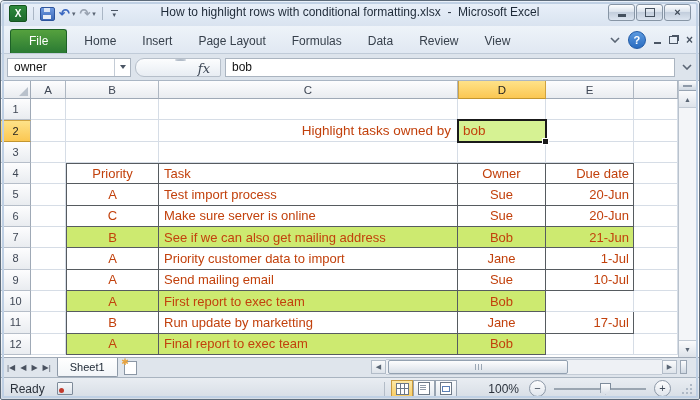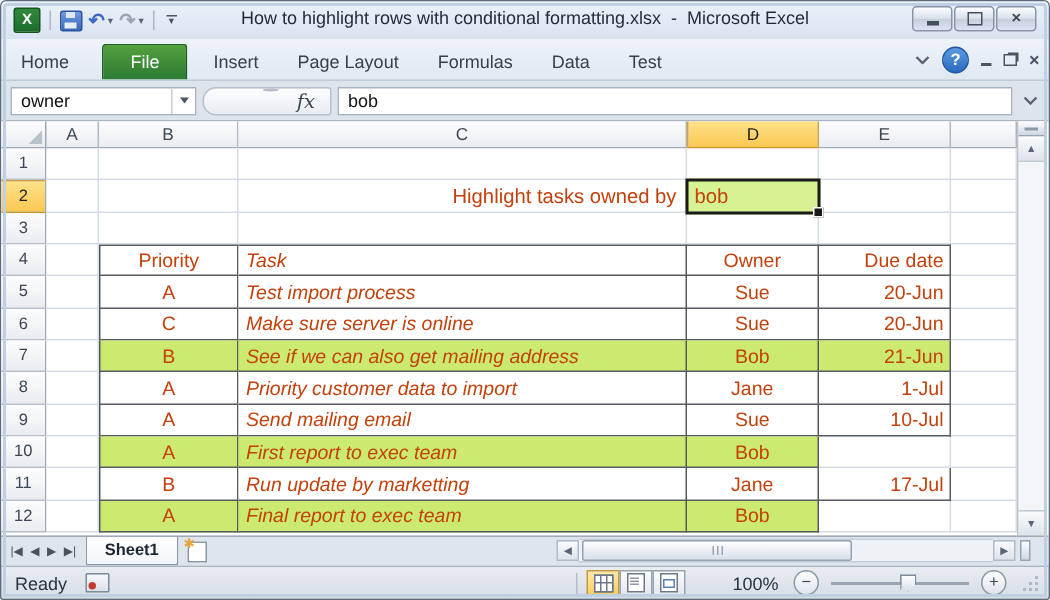--- a/index.html
+++ b/index.html
@@ -70,35 +70,35 @@
   .hline{position:absolute;left:0;height:1px;width:100%;background:#d6dde6;z-index:0;}
   .cell{z-index:1;font-size:13px;color:#c2410c;display:flex;align-items:center;box-sizing:border-box;background:transparent;line-height:1;}
   .lbl{justify-content:flex-end;padding-right:7px;font-size:13.5px;}
   .selcell{background:#d6f293;border:2px solid #1a1a1a;z-index:3;position:relative;padding-left:4px;font-size:13.5px;margin:-1px;}
   .fill-handle{position:absolute;right:-4px;bottom:-4px;width:5px;height:5px;background:#1a1a1a;border:1px solid #fff;}
   .tc{background:#fff;border-right:1px solid #565b60;border-bottom:1px solid #565b60;}
   .tc.c0{border-left:1px solid #565b60;}
   .tc.r0{border-top:1px solid #565b60;}
   .tc.hl{background:#cdea70;}
   .ac{justify-content:center;}
-  .al{justify-content:flex-start;padding-left:5px;font-style:italic;}
+  .al{justify-content:flex-start;padding-left:5px;}
   .ar{justify-content:flex-end;padding-right:4px;}
 
   
   .vscroll{width:17px;display:flex;flex-direction:column;background:#e8ecf1;border-left:1px solid #b9c2cd;}
   .vsplit{height:9px;background:linear-gradient(#fdfdfe,#cfd8e2);border-bottom:1px solid #98a4b2;display:flex;align-items:center;justify-content:center;}
   .vsplit i{display:block;width:9px;height:2px;background:#8d99a8;}
   .sbtn{height:16px;display:flex;align-items:center;justify-content:center;font-size:7px;color:#5a6675;background:linear-gradient(#fafbfc,#dde3ea);border-bottom:1px solid #c2cad4;}
   .vtrack{flex:1;background:#f3f5f8;}
   .sbtn.down{border-top:1px solid #c2cad4;border-bottom:none;}
 
   
   .tabbar{height:19px;background:#dfe5ec;border-top:1px solid #9fa9b6;display:flex;align-items:stretch;font-size:11px;position:relative;}
   .navbtns{display:flex;align-items:center;gap:5px;padding:0 6px;color:#4a5260;font-size:8px;}
-  .sheettab{background:linear-gradient(#ffffff,#f2f5f8);border:1px solid #8e9aa8;border-top:none;border-radius:0 0 2px 2px;margin-top:0;padding:0 12px;display:flex;align-items:center;font-weight:bold;color:#1c2633;transform:skewX(0deg);}
+  .sheettab{background:linear-gradient(#ffffff,#f2f5f8);border:1px solid #8e9aa8;border-top:none;border-radius:0 0 2px 2px;margin-top:0;padding:0 12px;display:flex;align-items:center;font-weight:normal;color:#1c2633;transform:skewX(0deg);}
   .addsheet{width:26px;display:flex;align-items:center;justify-content:center;position:relative;}
   .sheet-ic{width:11px;height:12px;background:#fff;border:1px solid #8b97a5;position:relative;}
   .star{position:absolute;left:-4px;top:-5px;color:#e8a33d;font-size:9px;}
   .hscroll{position:absolute;right:22px;top:2px;width:306px;height:14px;display:flex;align-items:center;}
   .harrow{width:15px;height:14px;background:linear-gradient(#fafbfc,#dde3ea);border:1px solid #b2bcc8;display:flex;align-items:center;justify-content:center;font-size:7px;color:#5a6675;box-sizing:border-box;}
   .htrack{flex:1;height:14px;background:#eef1f5;border-top:1px solid #c5cdd7;border-bottom:1px solid #c5cdd7;position:relative;}
   .hthumb{position:absolute;left:2px;top:0;width:178px;height:12px;background:linear-gradient(#fdfdfe,#d9e0e8);border:1px solid #93a1b1;border-radius:2px;display:flex;align-items:center;justify-content:center;gap:2px;}
   .hthumb i{display:block;width:1px;height:6px;background:#9aa6b4;}
   .tabsplit{position:absolute;right:12px;top:2px;width:7px;height:14px;background:linear-gradient(#fdfdfe,#cfd8e2);border:1px solid #98a4b2;box-sizing:border-box;}
 
@@ -157,27 +157,28 @@
           <span class="glyph-restore"></span>
         </div>
       <div class="wbtn">
           <span class="glyph-close">×</span>
         </div>
     </div>
   </div>
 
   <div class="ribbonrow">
     <div style="display:flex;align-items:flex-end;">
+        <div class="rtab active">File</div>
         <div class="rtab">Home</div>
-        <div class="rtab active">File</div>
         <div class="rtab">Insert</div>
         <div class="rtab">Page Layout</div>
         <div class="rtab">Formulas</div>
         <div class="rtab">Data</div>
-        <div class="rtab">Test</div>
+        <div class="rtab">Review</div>
+        <div class="rtab">View</div>
       </div>
     <div class="ribbon-right">
       <svg class="chev chev-down" width="10" height="6">
           <polyline points="1,1 5,5 9,1"></polyline>
         </svg>
       <div class="help-btn">?</div>
       <div class="mini-winbtn">
           <span class="glyph-min2"></span>
         </div>
       <div class="mini-winbtn">

